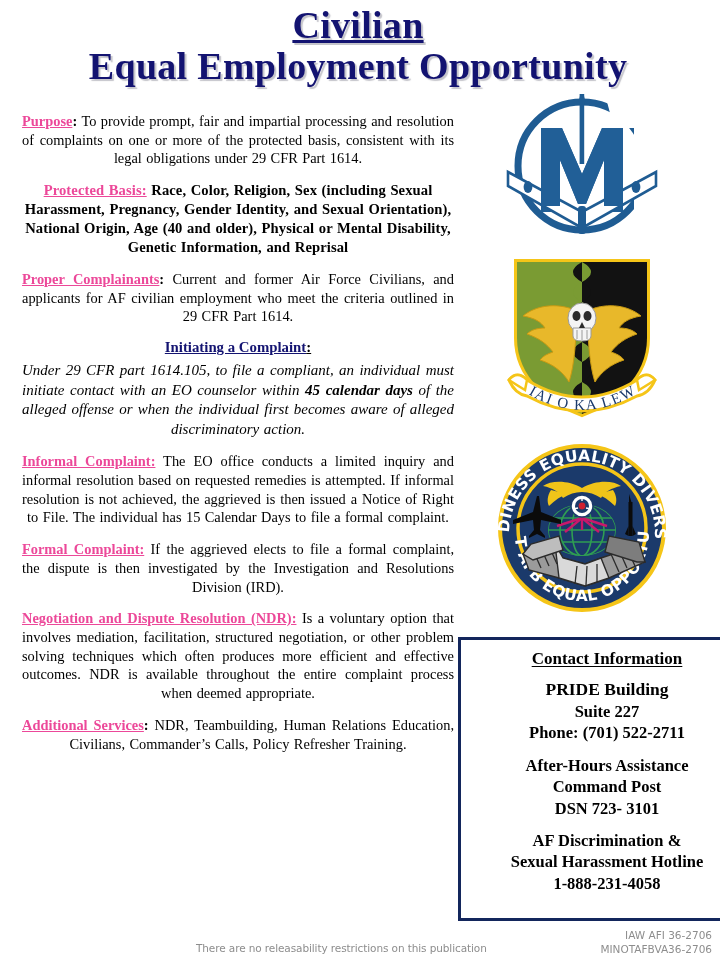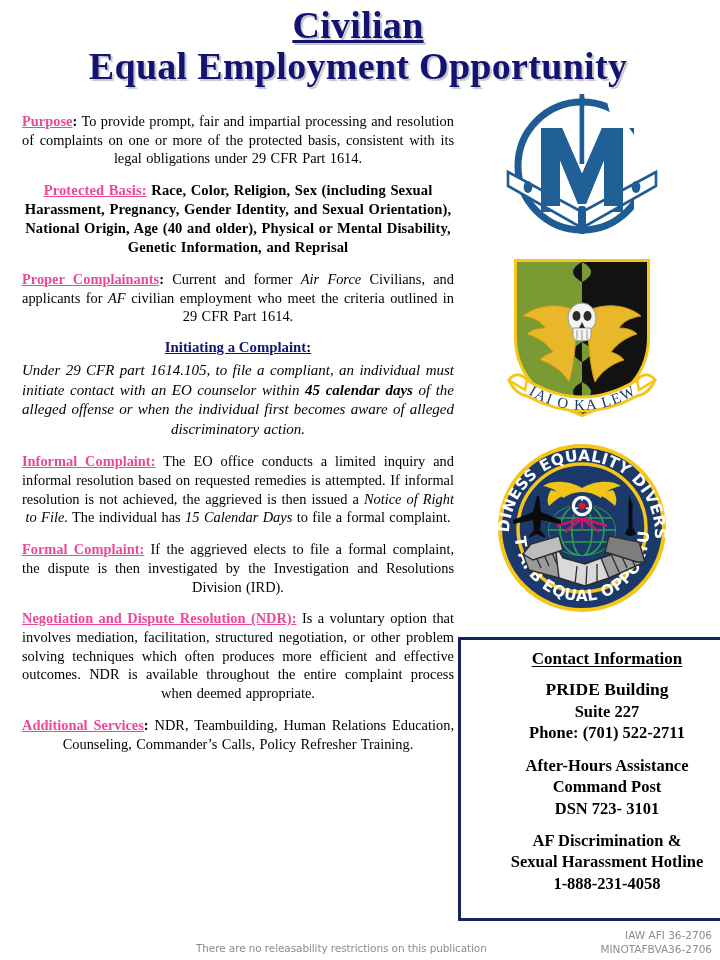--- a/index.html
+++ b/index.html
@@ -84,21 +84,21 @@
   .hd-center {
     display: block;
     text-align: center;
     text-align-last: center;
     color: #131371;
     font-weight: bold;
     font-size: 14.8px;
     margin-bottom: 5px;
   }
   .hd-center span { text-decoration: underline; text-underline-offset: 1px;}
-  .it { font-style: italic; }
+  .it { }
   .bi { font-style: italic; font-weight: bold; }
   .colon { color: #000; font-weight: bold; text-decoration: none; }
 
   
   .emblem { display:block; margin: 0 auto; }
   .emblem-wrap-1 { margin-top: 2px; }
   .emblem-wrap-2 { margin-top: 6px; }
   .emblem-wrap-3 { margin-top: 8px; }
 
   
@@ -182,21 +182,21 @@
 
     <div class="sec just">
       <span class="hd">Formal Complaint:</span><span> If the aggrieved elects to file a formal complaint, the dispute is then investigated by the Investigation and Resolutions Division (IRD).</span>
     </div>
 
     <div class="sec just">
       <span class="hd">Negotiation and Dispute Resolution (NDR):</span><span> Is a voluntary option that involves mediation, facilitation, structured negotiation, or other problem solving techniques which often produces more efficient and effective outcomes. NDR is available throughout the entire complaint process when deemed appropriate.</span>
     </div>
 
     <div class="sec just">
-      <span class="hd">Additional Services</span><span class="colon">:</span><span> NDR, Teambuilding, Human Relations Education, Counseling, Commander’s Calls, Policy Refresher Training.</span>
+      <span class="hd">Additional Services</span><span class="colon">:</span><span> NDR, Teambuilding, Human Relations Education, Civilians, Commander’s Calls, Policy Refresher Training.</span>
     </div>
 
   </div>
 
   <div class="right-col">
 
     <div class="emblem-wrap-1">
       <svg class="emblem" width="176" height="152" viewBox="0 0 176 152">
 
         <path d="M88 6 A66 66 0 1 0 88 138 A66 66 0 1 1 88 6 Z" fill="none"></path>

